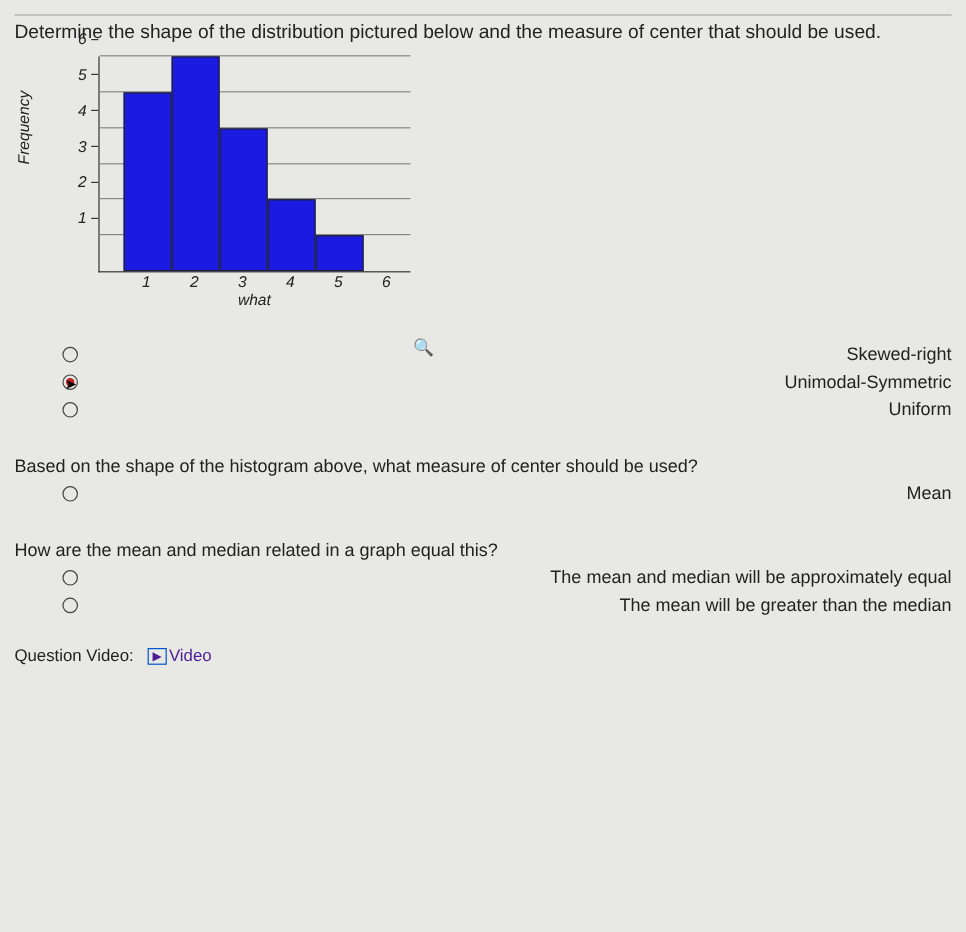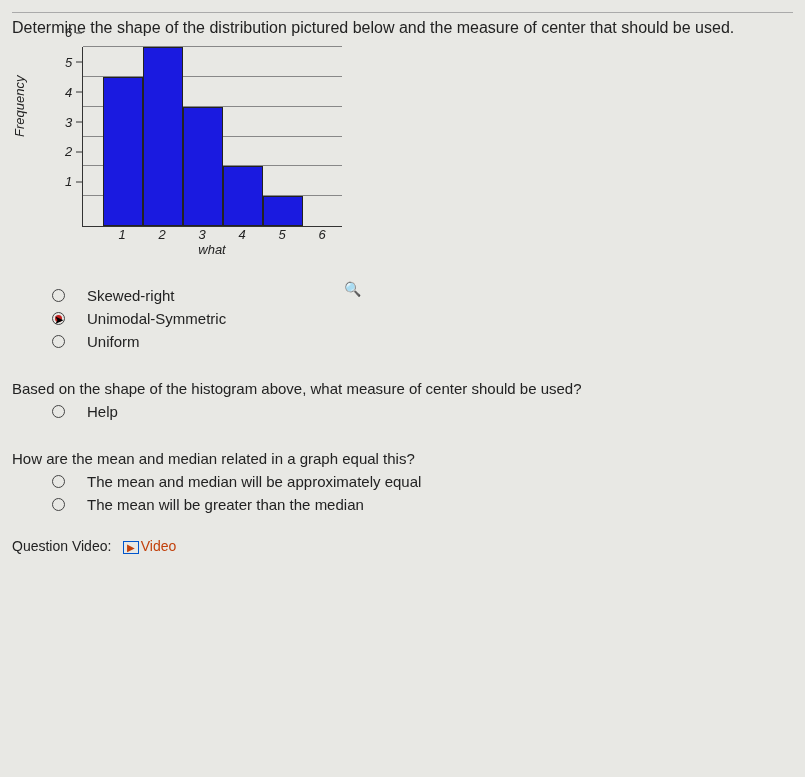--- a/index.html
+++ b/index.html
@@ -100,24 +100,25 @@
       color: #444;
     }
     .options {
       margin-left: 40px;
       margin-top: 30px;
       margin-bottom: 30px;
     }
     .option {
       display: flex;
       align-items: center;
-      gap: 22px;
+      gap: 1px;
       margin: 6px 0;
       font-size: 15px;
       font-weight: 500;
+      justify-content: space-between;
     }
     .radio {
       width: 13px;
       height: 13px;
       border: 1px solid #444;
       border-radius: 50%;
       display: inline-block;
       flex-shrink: 0;
       position: relative;
     }
@@ -144,21 +145,21 @@
       font-weight: 500;
       margin-top: 30px;
       margin-bottom: 6px;
     }
     .help {
       margin-top: 25px;
       font-size: 14px;
       font-weight: 500;
     }
     .help-link {
-      color: #c2410c;
+      color: #4c1d95;
     }
     .video-icon {
       display: inline-block;
       border: 1px solid #0055cc;
       padding: 0 3px;
       font-size: 10px;
       margin-right: 2px;
       vertical-align: middle;
     }
   </style>
@@ -215,21 +216,21 @@
   <div class="option">
     <span class="radio"></span>
     <span>Uniform</span>
   </div>
 </div>
 
 <div class="section-prompt">Based on the shape of the histogram above, what measure of center should be used?</div>
 <div class="options" style="margin-top:4px;margin-bottom:20px">
   <div class="option">
     <span class="radio"></span>
-    <span>Help</span>
+    <span>Mean</span>
   </div>
 </div>
 
 <div class="section-prompt">How are the mean and median related in a graph equal this?</div>
 <div class="options" style="margin-top:4px;margin-bottom:10px">
   <div class="option">
     <span class="radio"></span>
     <span>The mean and median will be approximately equal</span>
   </div>
   <div class="option">

